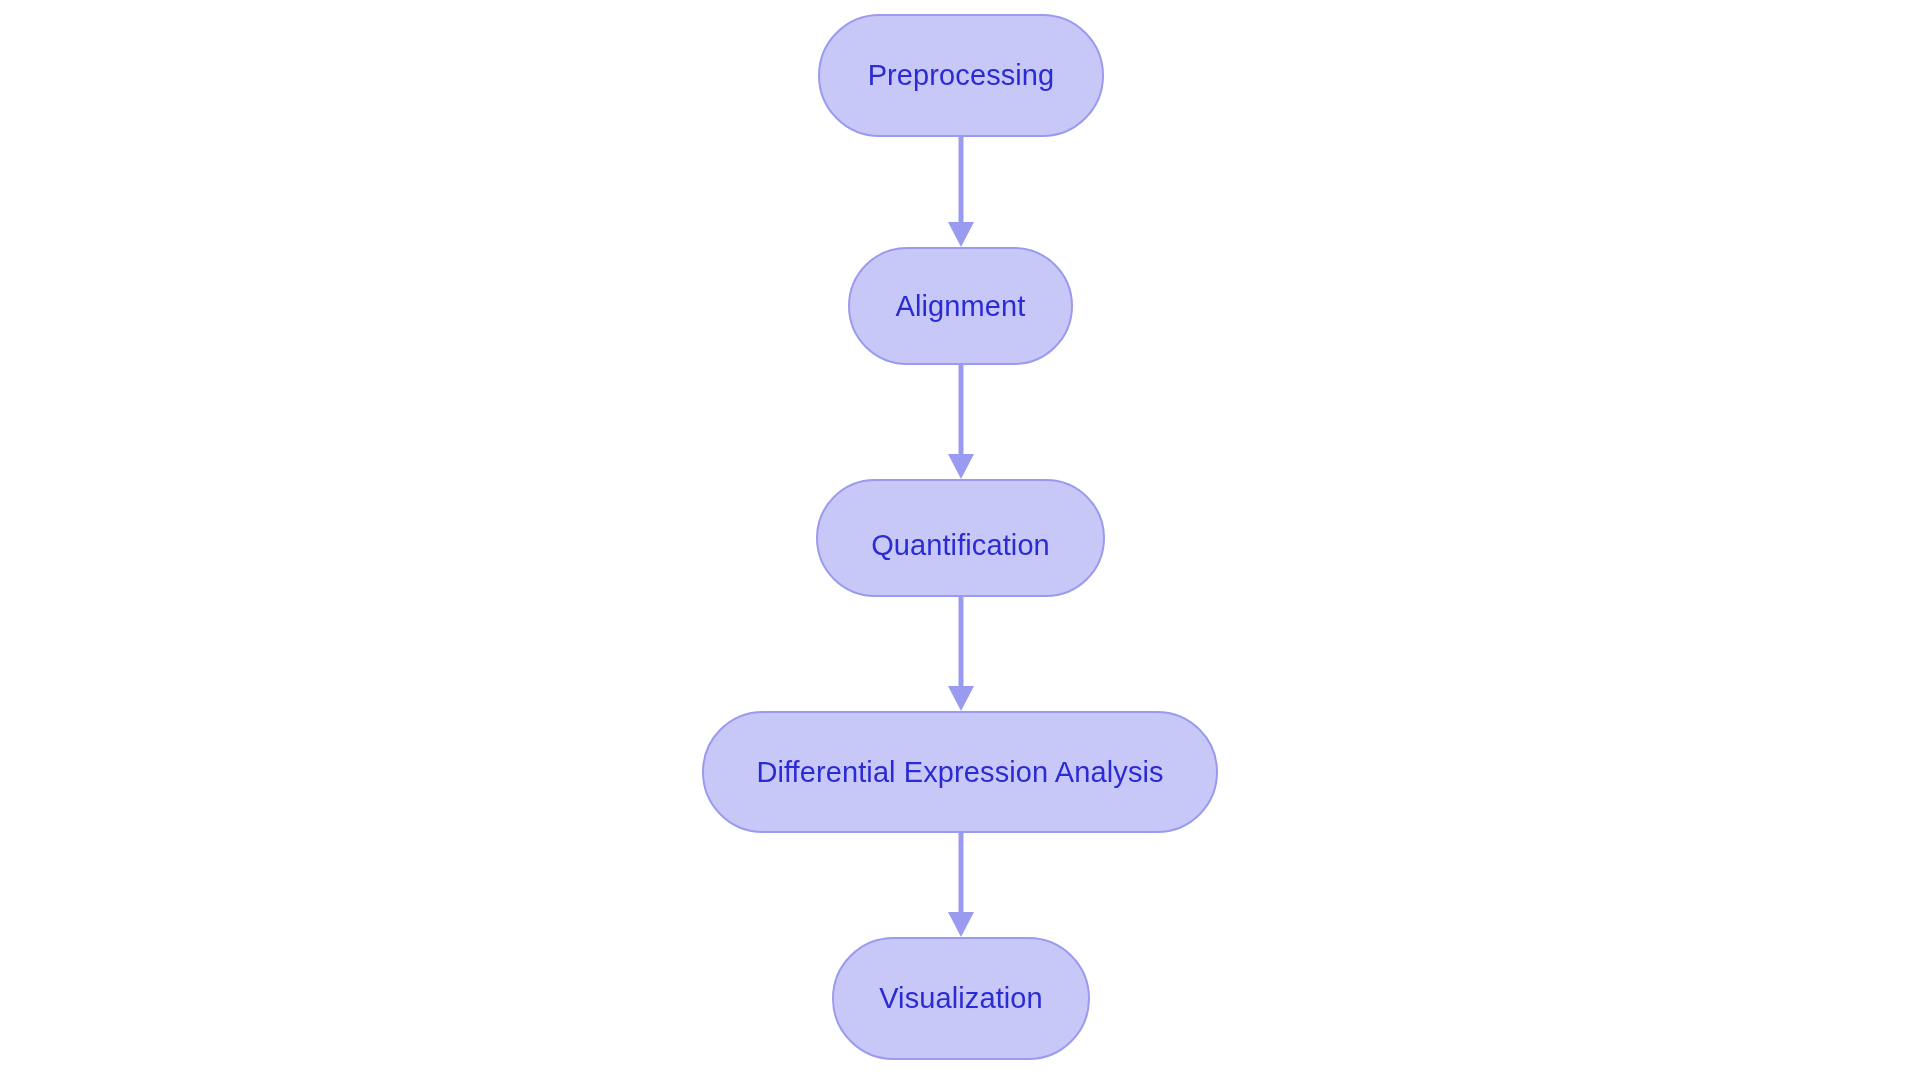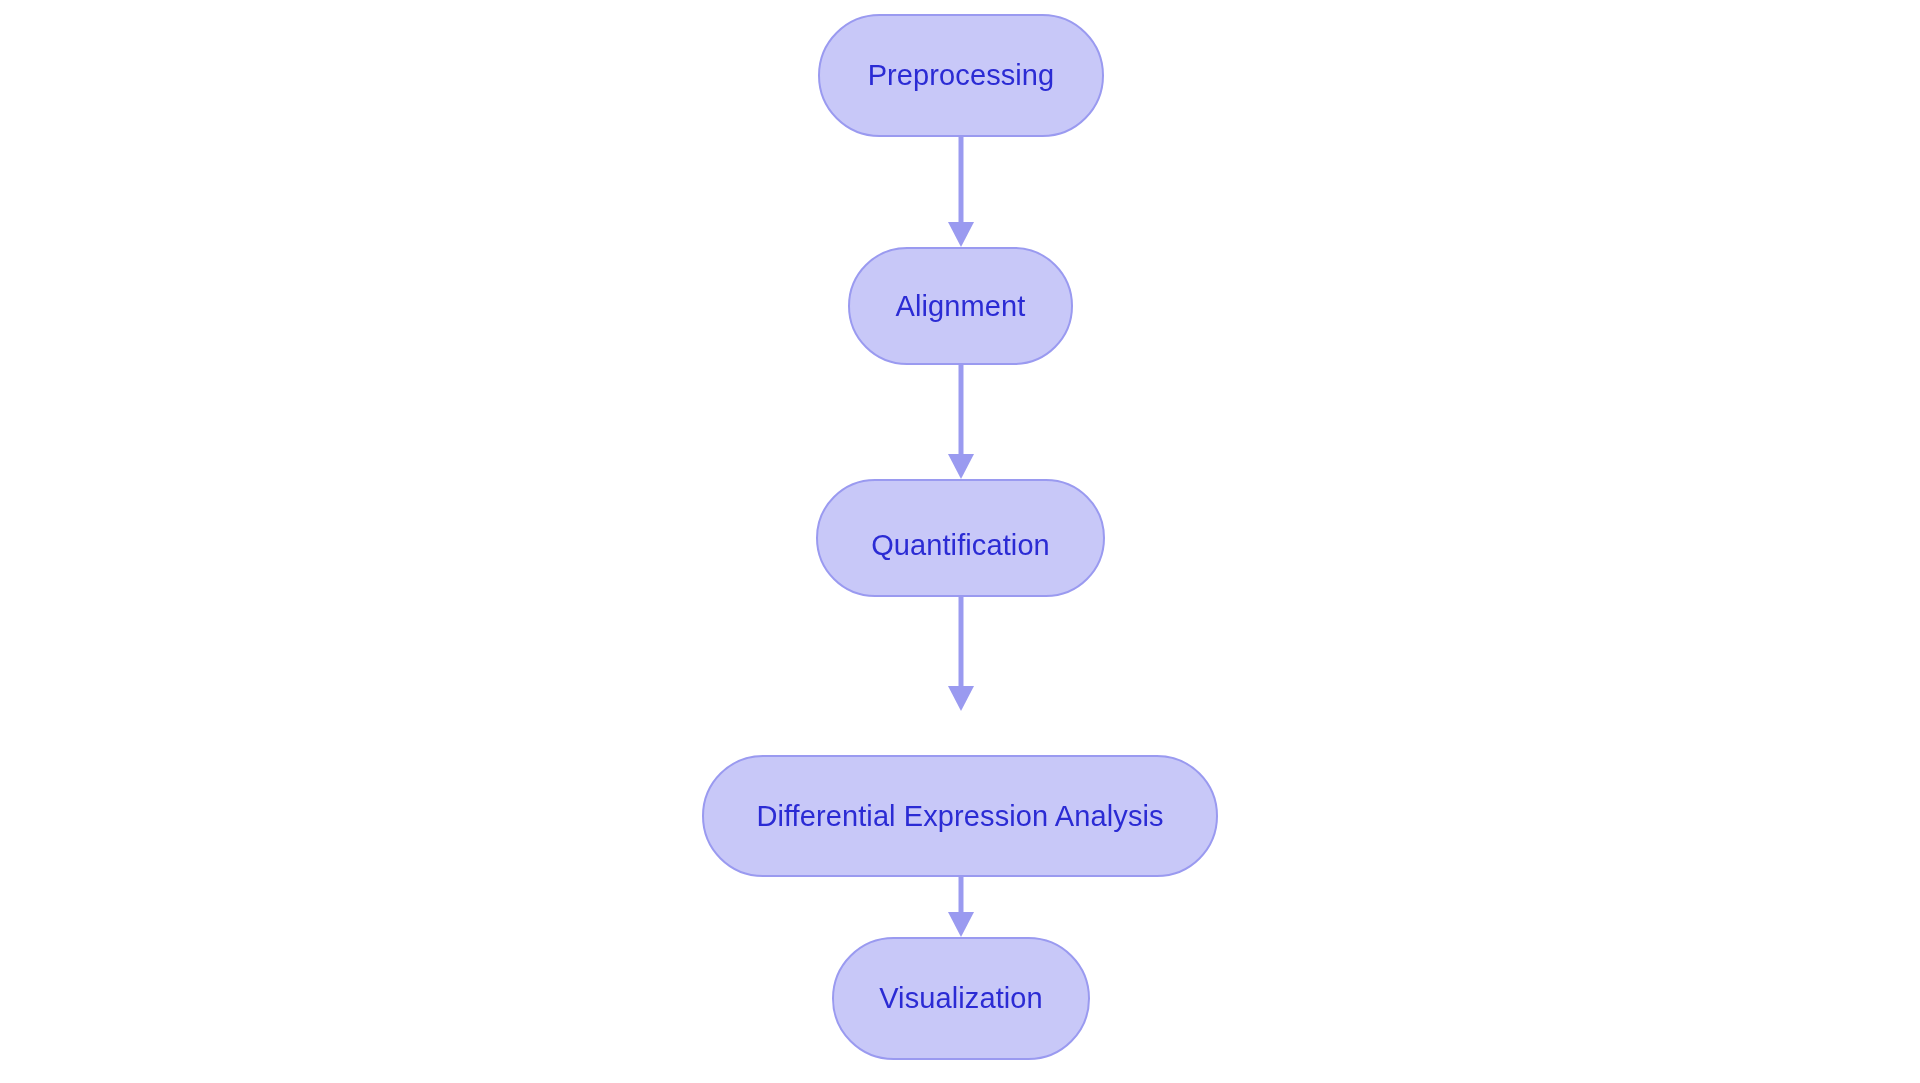--- a/index.html
+++ b/index.html
@@ -95,21 +95,21 @@
   </div>
 
   <div class="node" style="left: 818px; top: 14px; width: 286px; height: 123px; background: rgb(200, 200, 248); border-color: rgb(154, 154, 240);">
     <span class="node-label" style="color: rgb(43, 43, 212);">Preprocessing</span>
   </div>
 
   <div class="node" style="left: 816px; top: 479px; width: 289px; height: 118px; background: rgb(200, 200, 248); border-color: rgb(154, 154, 240);">
     <span class="node-label" style="color: rgb(43, 43, 212); margin-top: 15px;">Quantification</span>
   </div>
 
-  <div class="node" style="left: 702px; top: 711px; width: 516px; height: 122px; background: rgb(200, 200, 248); border-color: rgb(154, 154, 240); margin-top: 44px;">
+  <div class="node" style="left: 702px; top: 711px; width: 516px; height: 122px; background: rgb(200, 200, 248); border-color: rgb(154, 154, 240);">
     <span class="node-label" style="color: rgb(43, 43, 212);">Differential Expression Analysis</span>
   </div>
 
   <div class="node" style="left: 832px; top: 937px; width: 258px; height: 123px; background: rgb(200, 200, 248); border-color: rgb(154, 154, 240);">
     <span class="node-label" style="color: rgb(43, 43, 212); text-align: center;">Visualization</span>
   </div>
 
 </div>
 
 </body></html>

